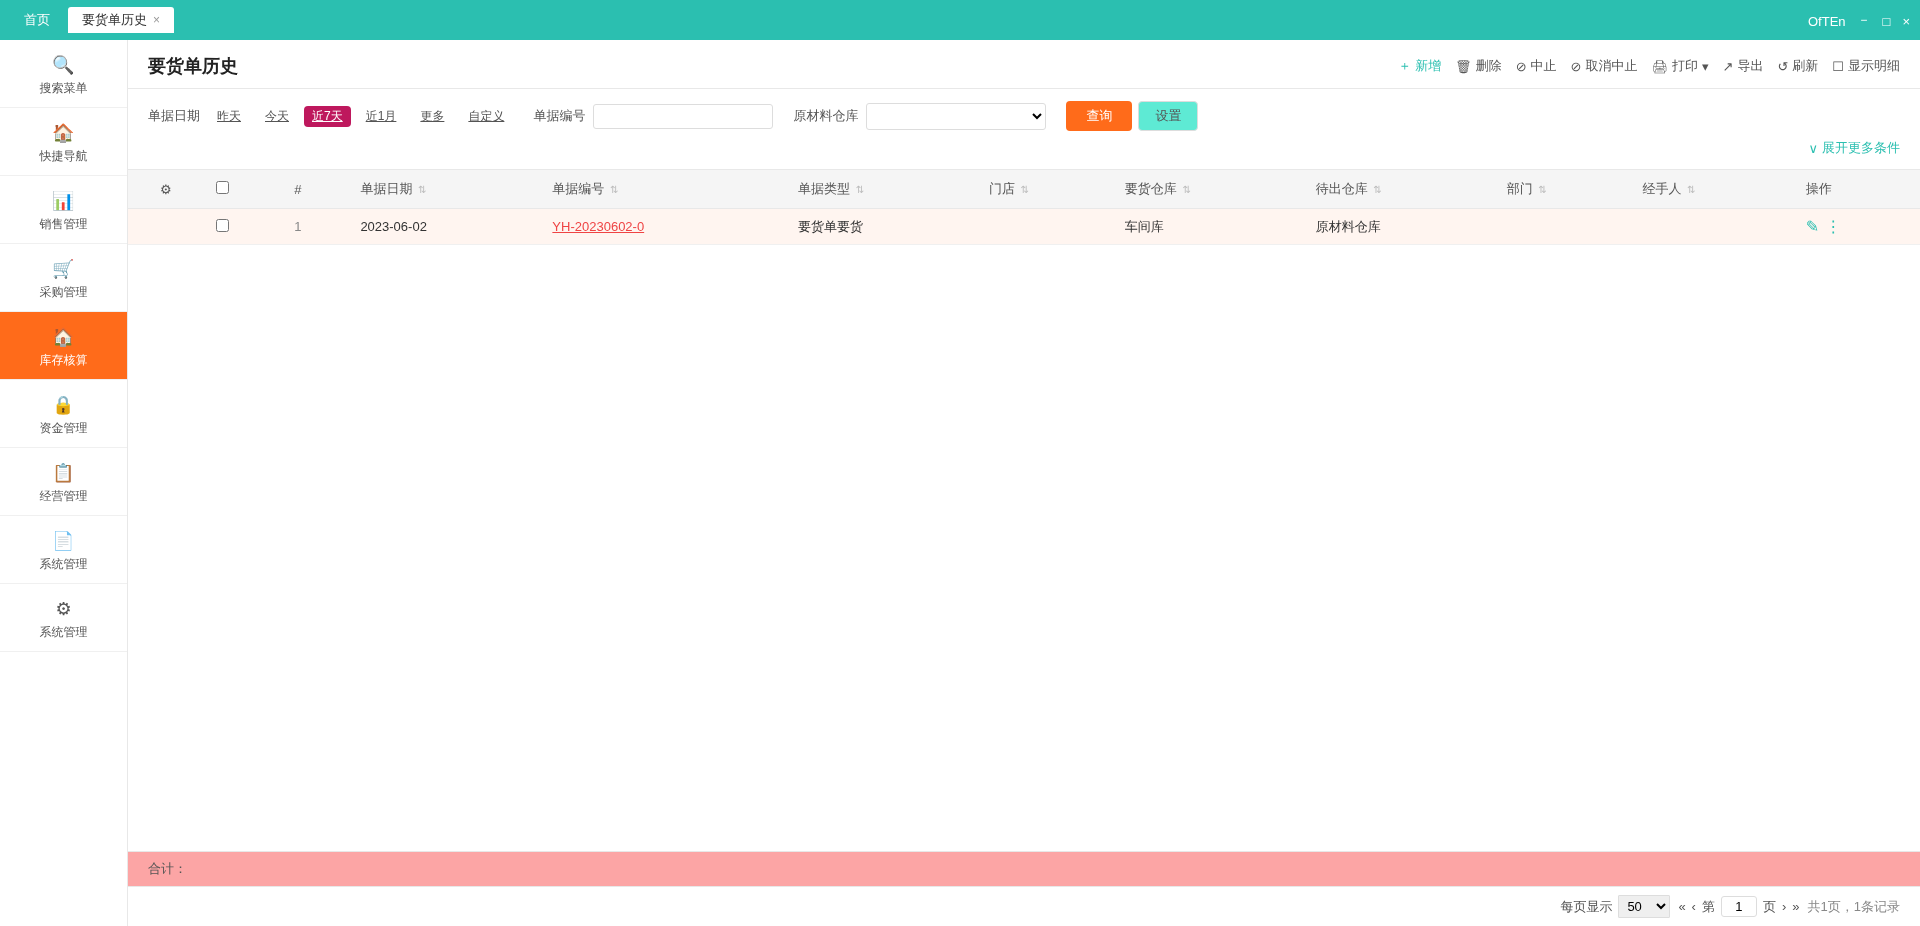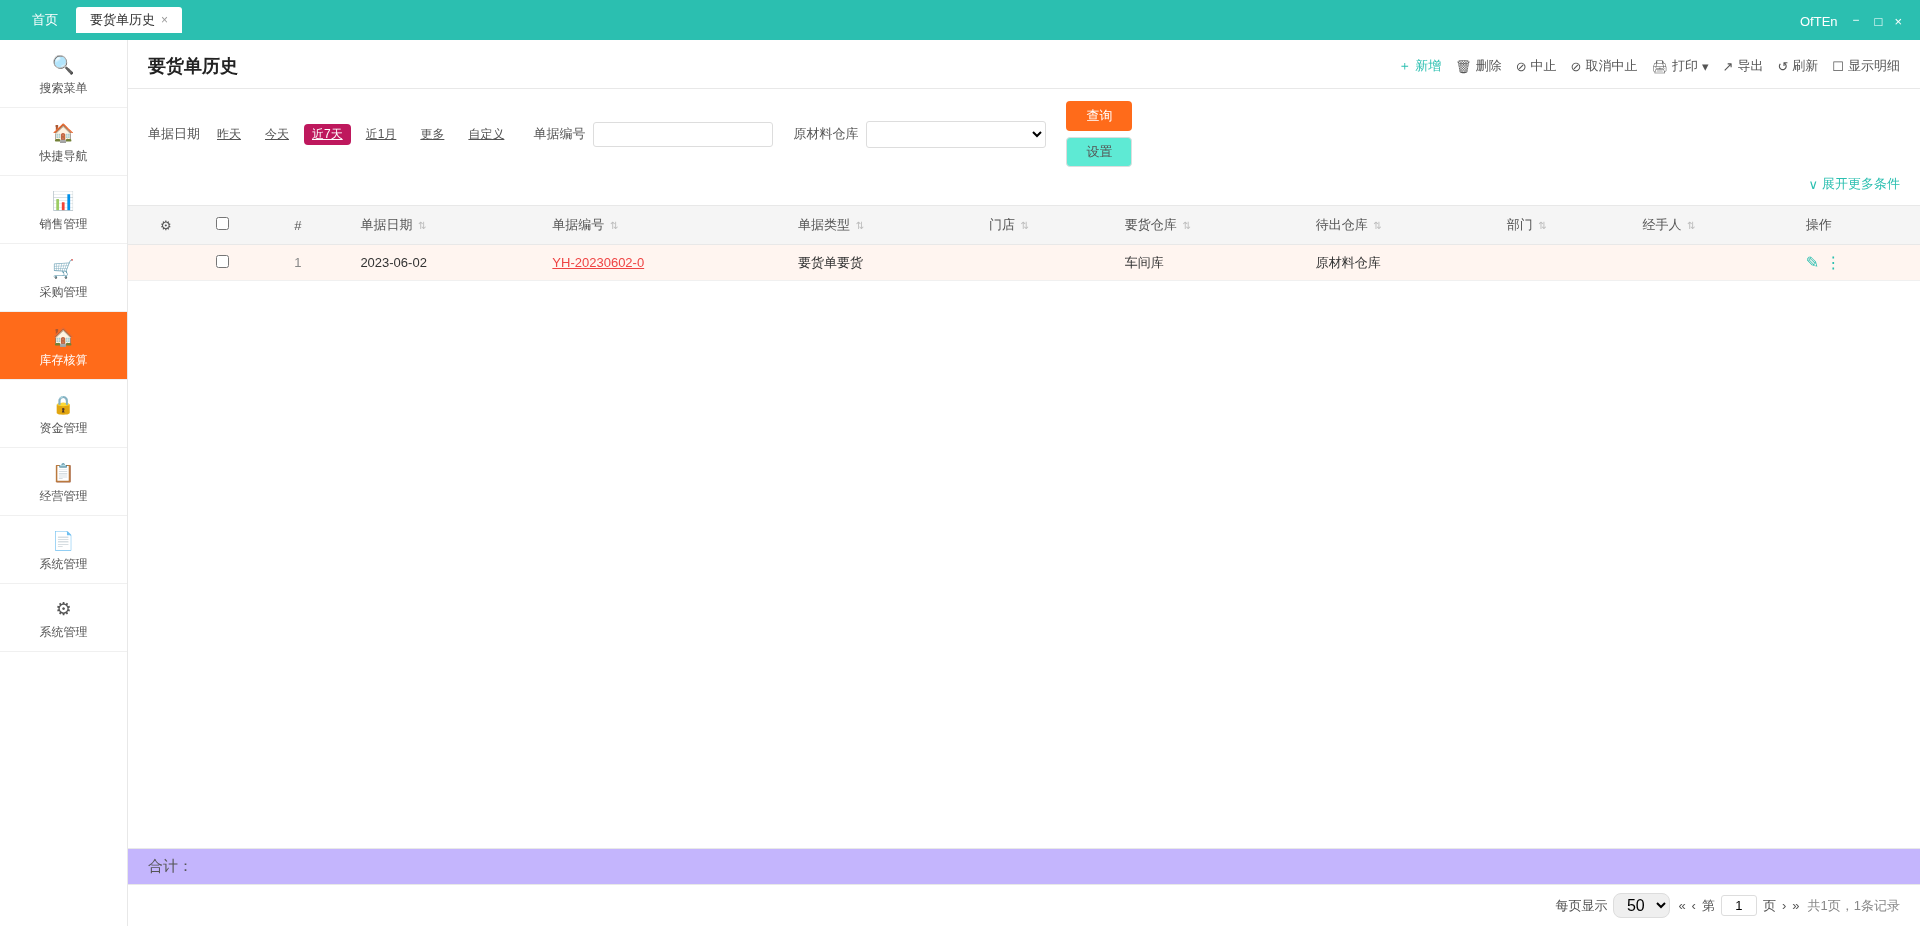--- a/index.html
+++ b/index.html
@@ -4,21 +4,21 @@
   <style>
     * { box-sizing: border-box; margin: 0; padding: 0; }
     body { font-family: 'Microsoft YaHei', Arial, sans-serif; font-size: 13px; background: #f0f2f5; display: flex; flex-direction: column; height: 926px; overflow: hidden; }
 
     
     .top-bar {
       background: #2bbfb0;
       height: 40px;
       display: flex;
       align-items: center;
-      padding: 0 18px;
+      padding: 0 10px;
       flex-shrink: 0;
     }
     .top-bar-tabs {
       display: flex;
       align-items: center;
       gap: 4px;
     }
     .tab-item {
       background: #f5f5f5;
       color: #333;
@@ -217,21 +217,21 @@
       color: #555;
       border: 1px solid #ddd;
       border-radius: 4px;
       padding: 5px 16px;
       cursor: pointer;
       font-size: 13px;
       font-family: Liberation Serif, serif;
     }
     .filter-action-btns {
       display: flex;
-      flex-direction: column;
+      flex-direction: row;
       gap: 6px;
     }
 
     
     .table-wrapper {
       flex: 1;
       overflow: auto;
       background: #fff;
       margin: 0;
     }
@@ -267,25 +267,25 @@
       white-space: nowrap;
     }
     .link-text { color: #ef4444; cursor: pointer; text-decoration: underline; }
     .row-num { color: #888; }
     .settings-col { text-align: center; }
     .op-icons { display: flex; gap: 6px; align-items: center; }
     .op-icon { color: #2bbfb0; cursor: pointer; font-size: 16px; }
 
     
     .table-footer {
-      background: #c4b5fd;
+      background: #fca5a5;
       padding: 8px 20px;
       border-top: 1px solid #e8e8e8;
       color: #555;
-      font-size: 15px;
+      font-size: 13px;
       flex-shrink: 0;
     }
 
     
     .pagination-bar {
       background: #fff;
       padding: 8px 20px;
       border-top: 1px solid #e8e8e8;
       display: flex;
       align-items: center;
@@ -294,24 +294,23 @@
       flex-shrink: 0;
     }
     .per-page {
       display: flex;
       align-items: center;
       gap: 6px;
       color: #555;
     }
     .per-page select {
       border: 1px solid #ddd;
-      border-radius: 8px;
+      border-radius: 1px;
       padding: 2px 4px;
-      font-size: 16px;
-      text-align: center;
+      font-size: 13px;
     }
     .page-nav {
       display: flex;
       align-items: center;
       gap: 6px;
       color: #555;
     }
     .page-nav span { cursor: pointer; }
     .page-input {
       border: 1px solid #ddd;

